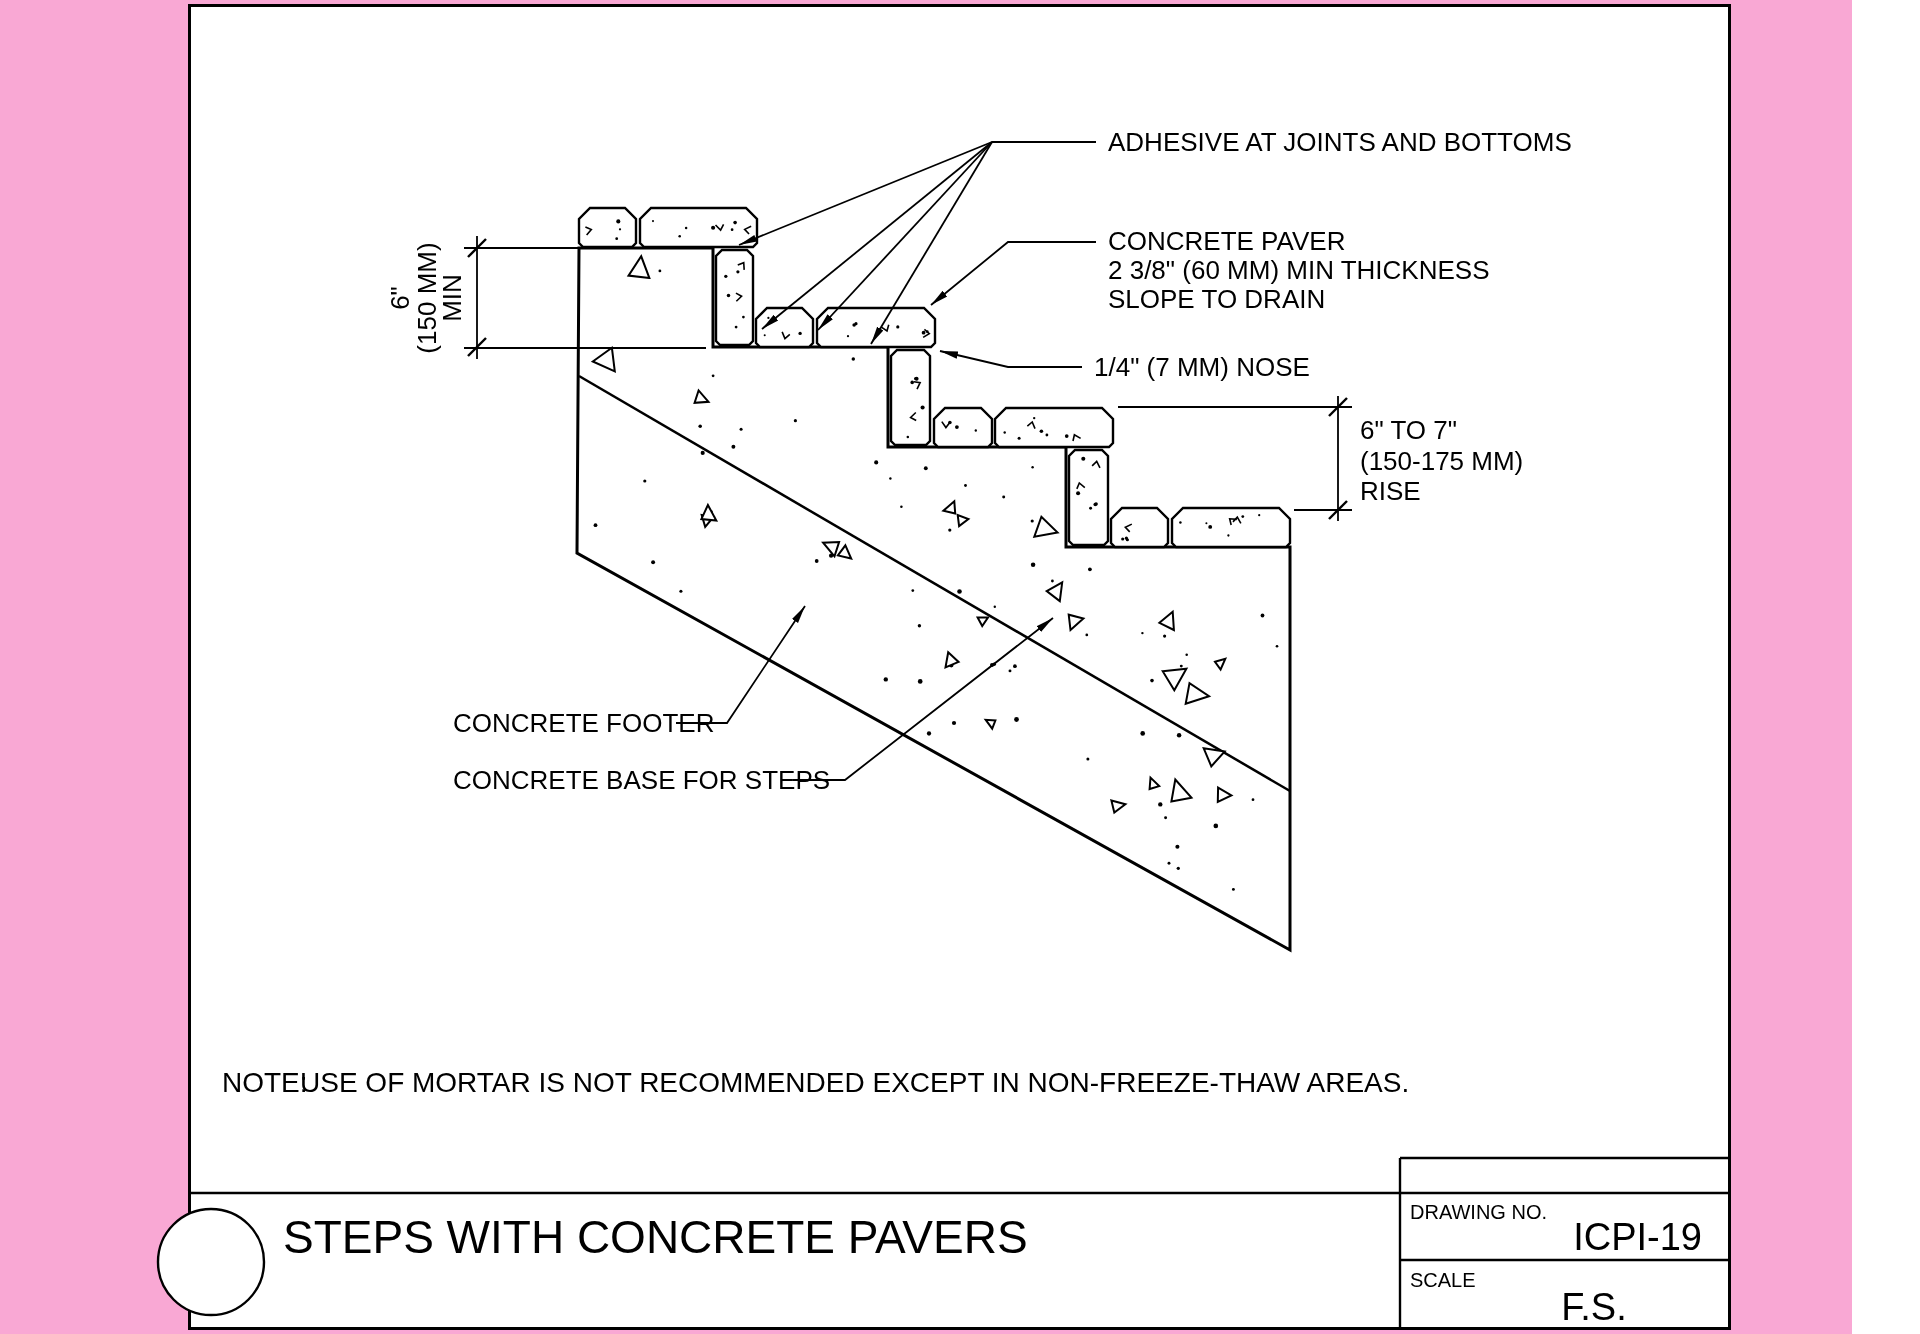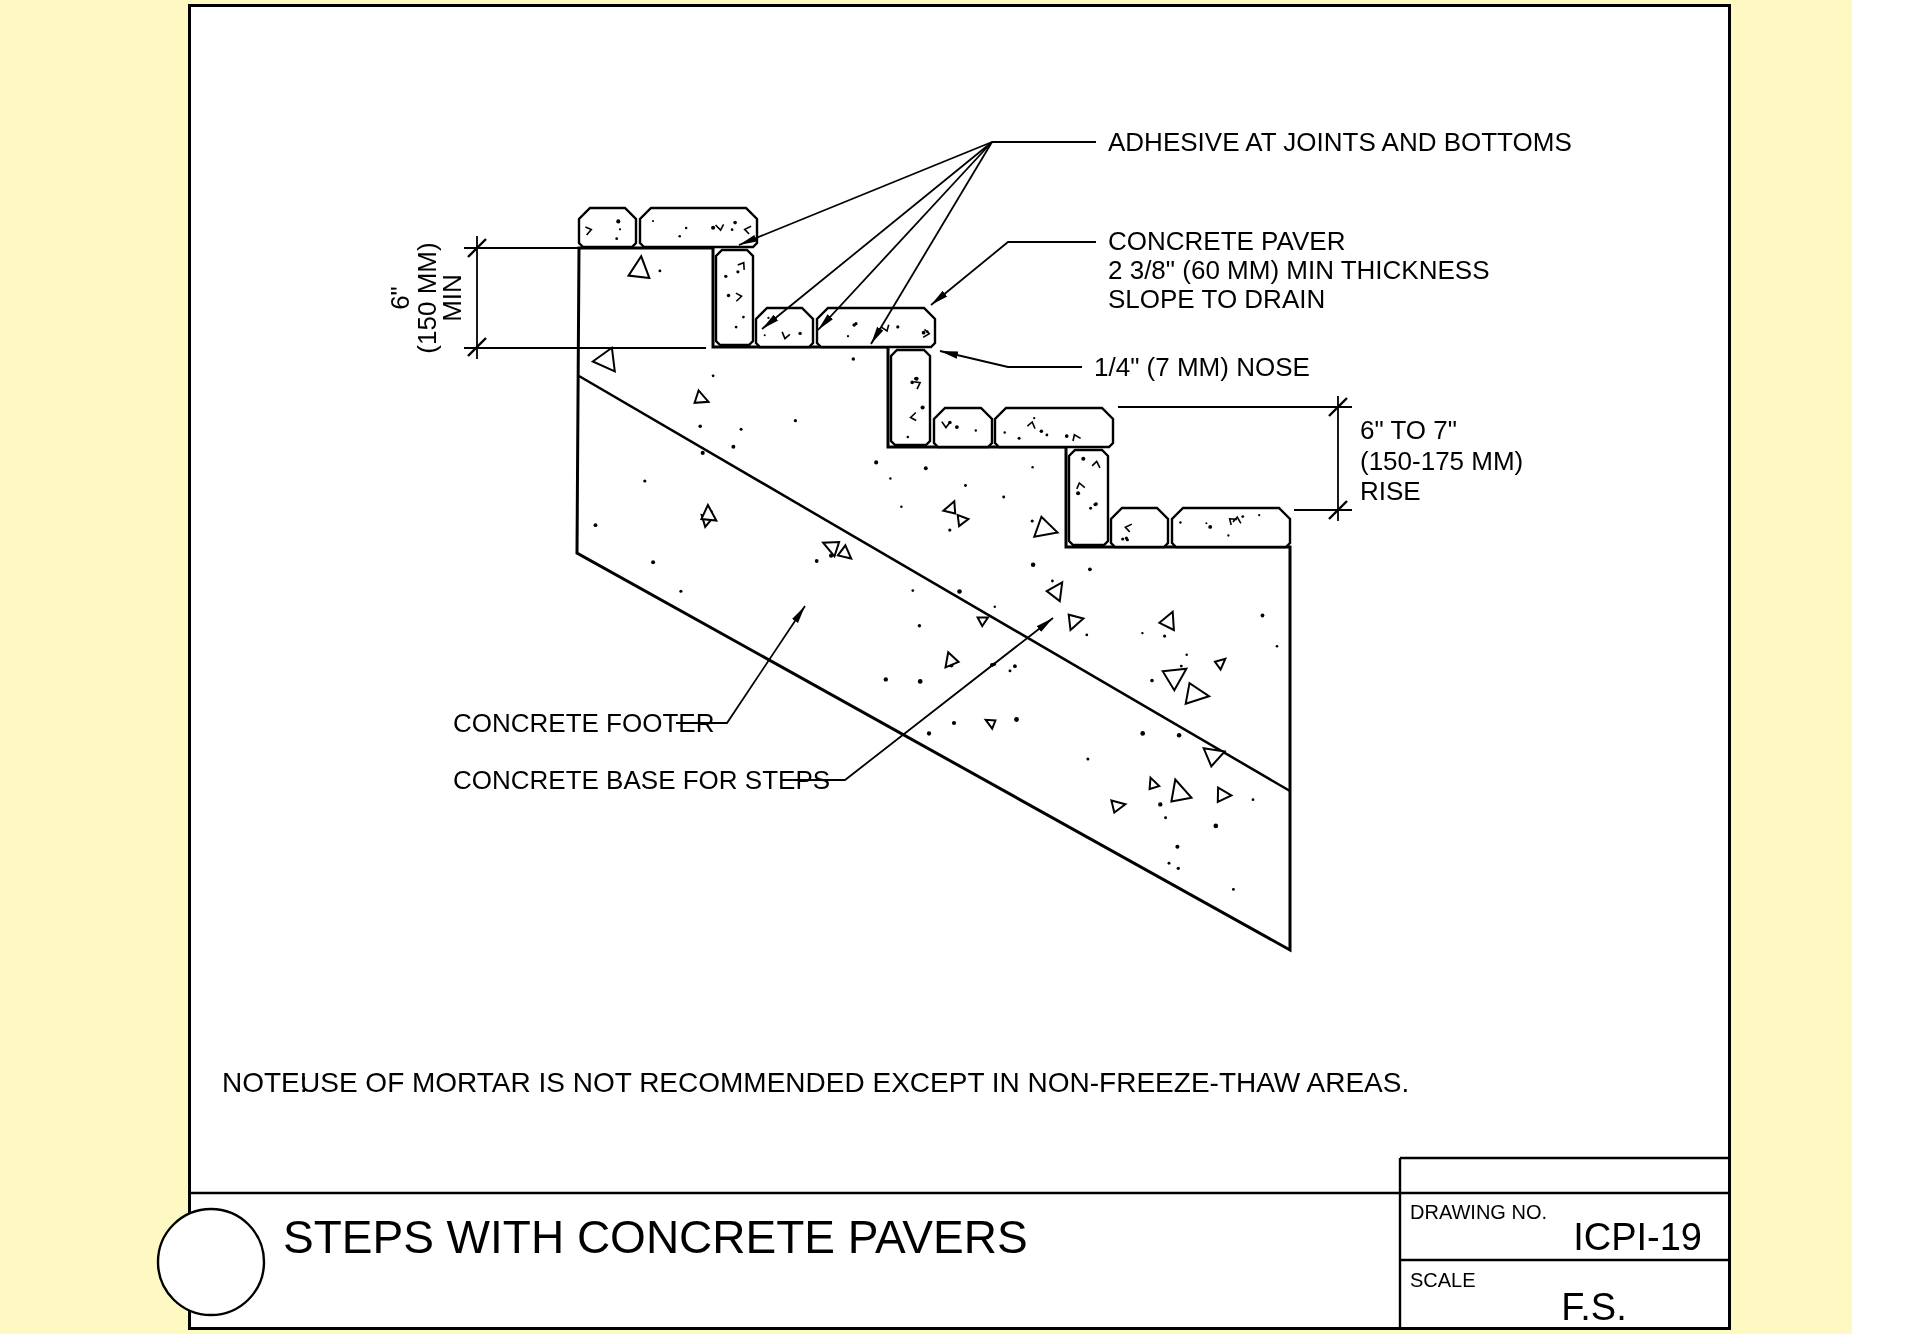--- a/index.html
+++ b/index.html
@@ -1,16 +1,16 @@
 <!DOCTYPE html>
 <html><head>
 <meta charset="utf-8">
 <style>
   html,body{margin:0;padding:0;background:#ffffff;}
-  #page{position:relative;width:1852px;height:1334px;background:#fef9c3;overflow:hidden;
+  #page{position:relative;width:1852px;height:1334px;background:#f9a8d4;overflow:hidden;
         font-family:"Liberation Sans",sans-serif;}
   svg text{fill:#000;stroke:none;font-family:"Liberation Sans",sans-serif;}
   .ann{font-size:26px;}
   .note{font-size:28px;}
   .ttl{font-size:46px;}
   .tb-small{font-size:20px;}
   .tb-big{font-size:38px;}
 </style>
 </head>
 <body>

